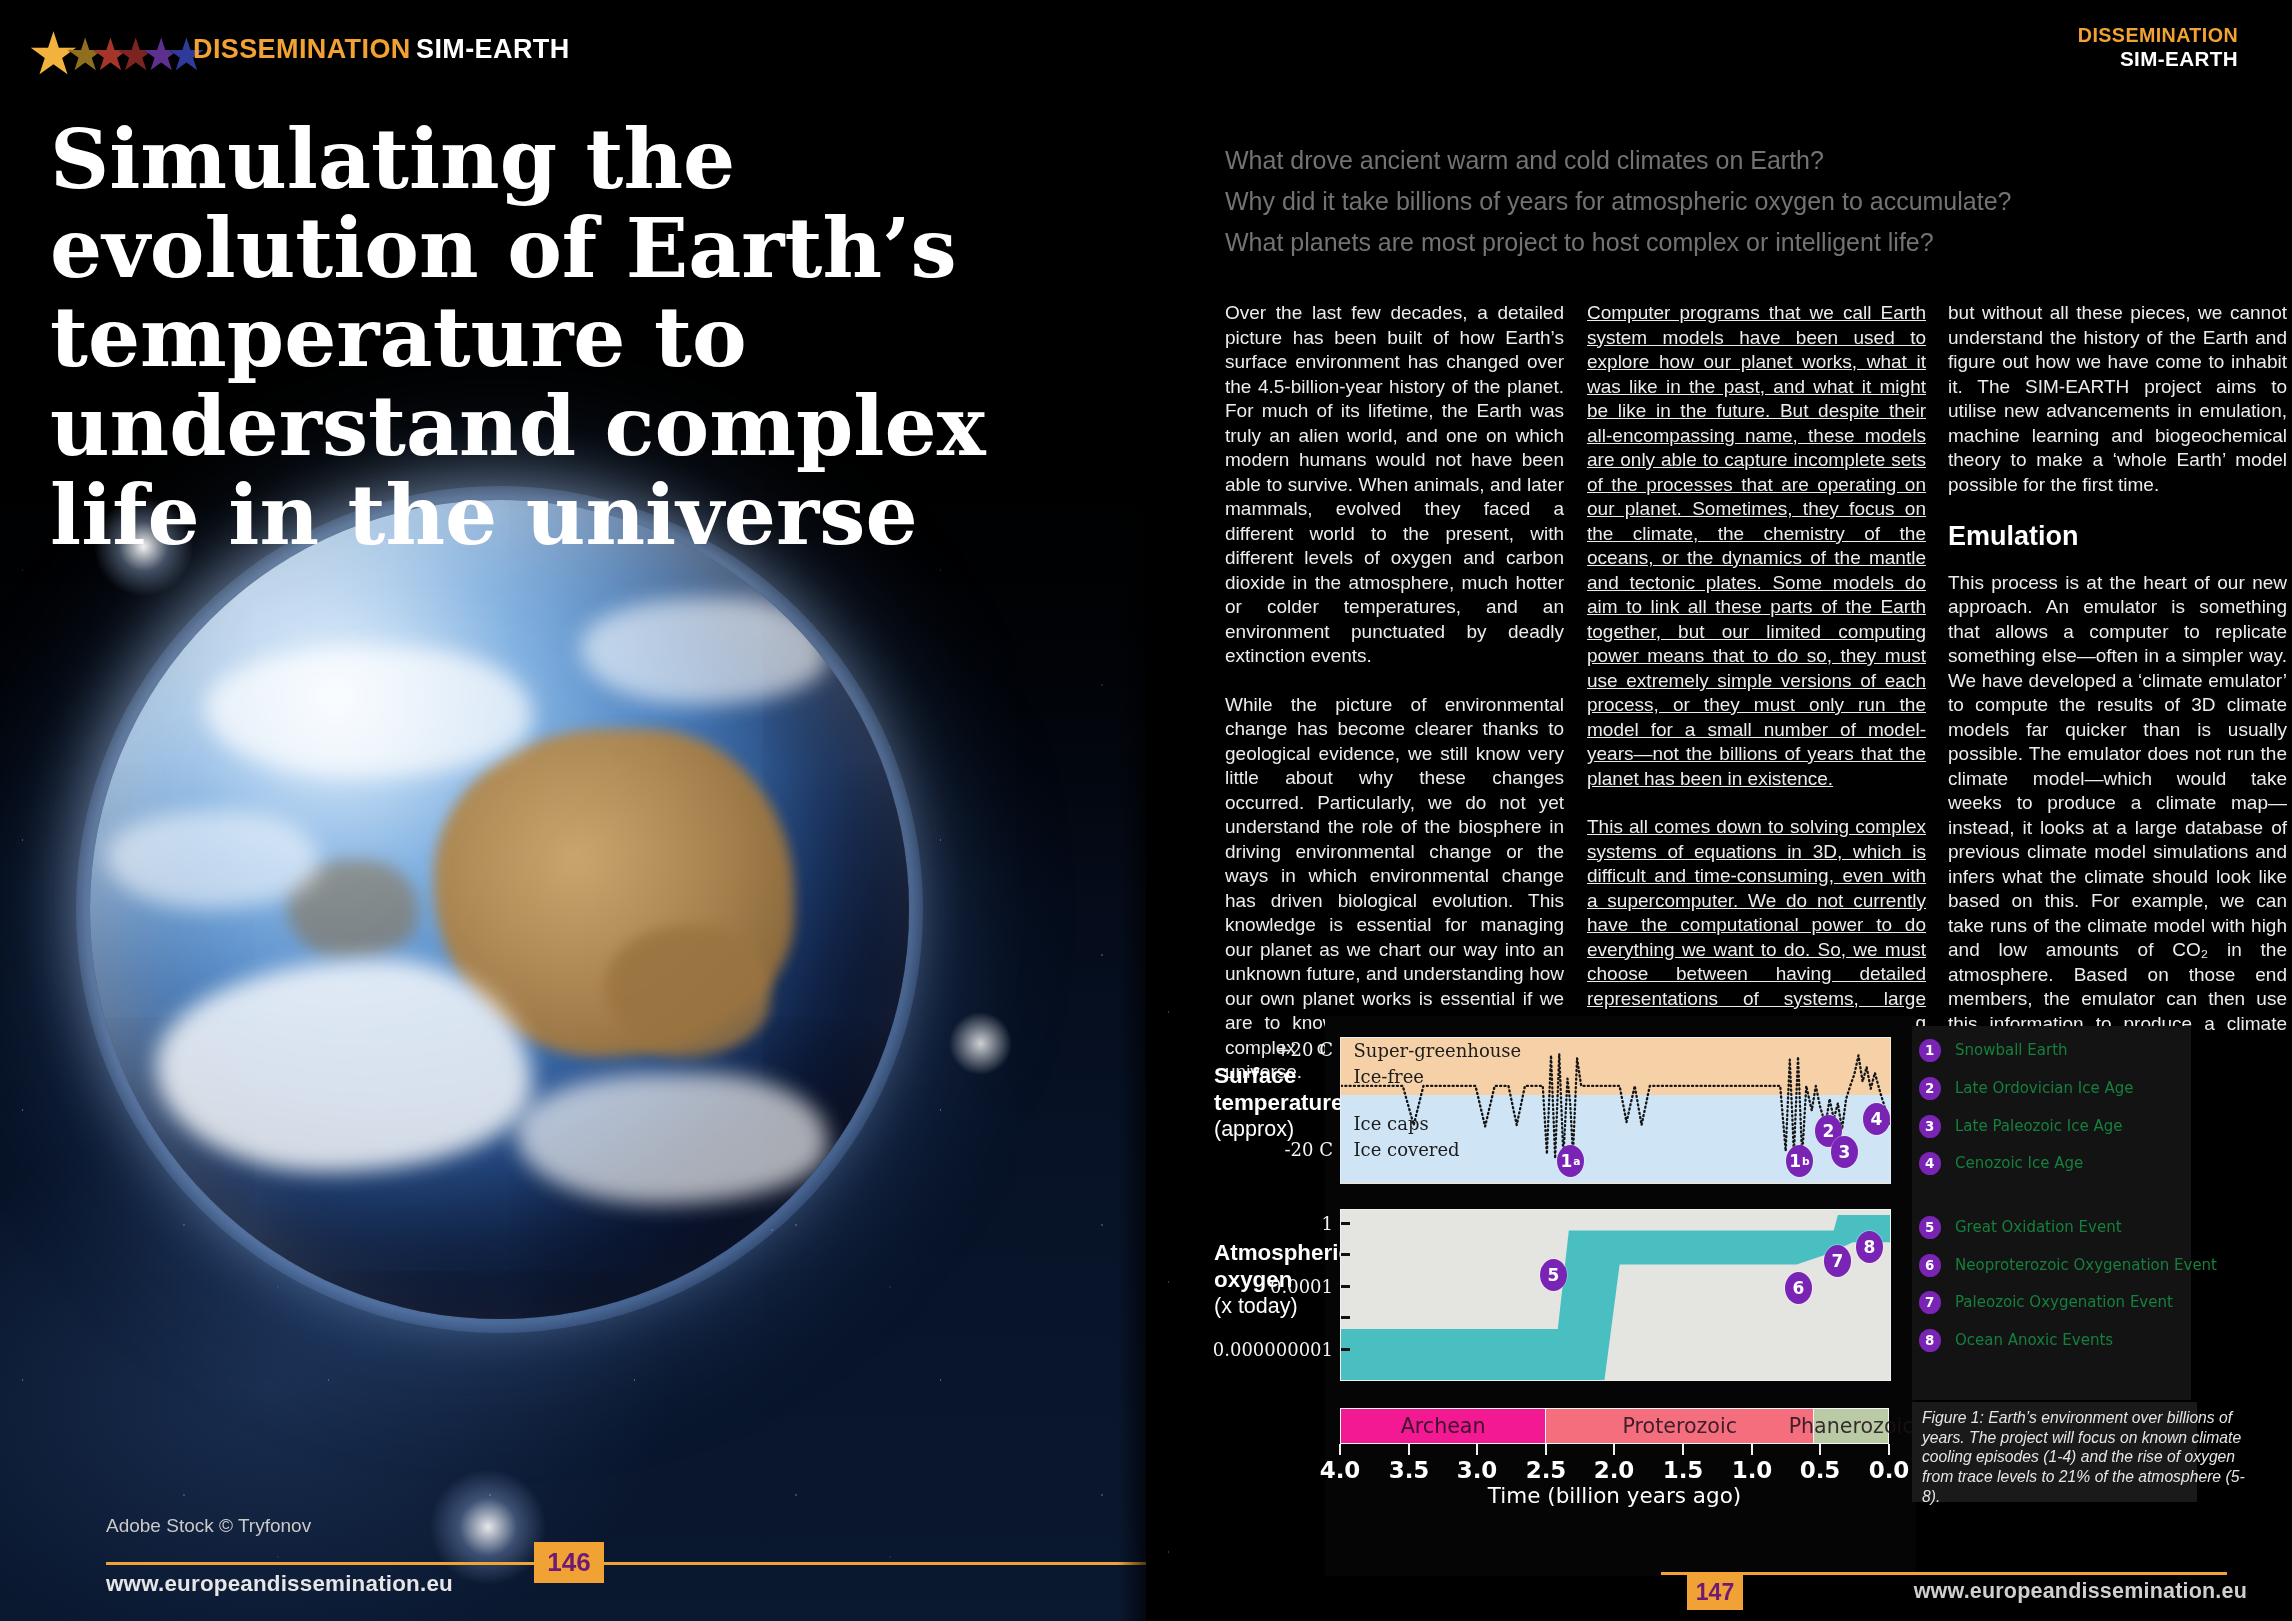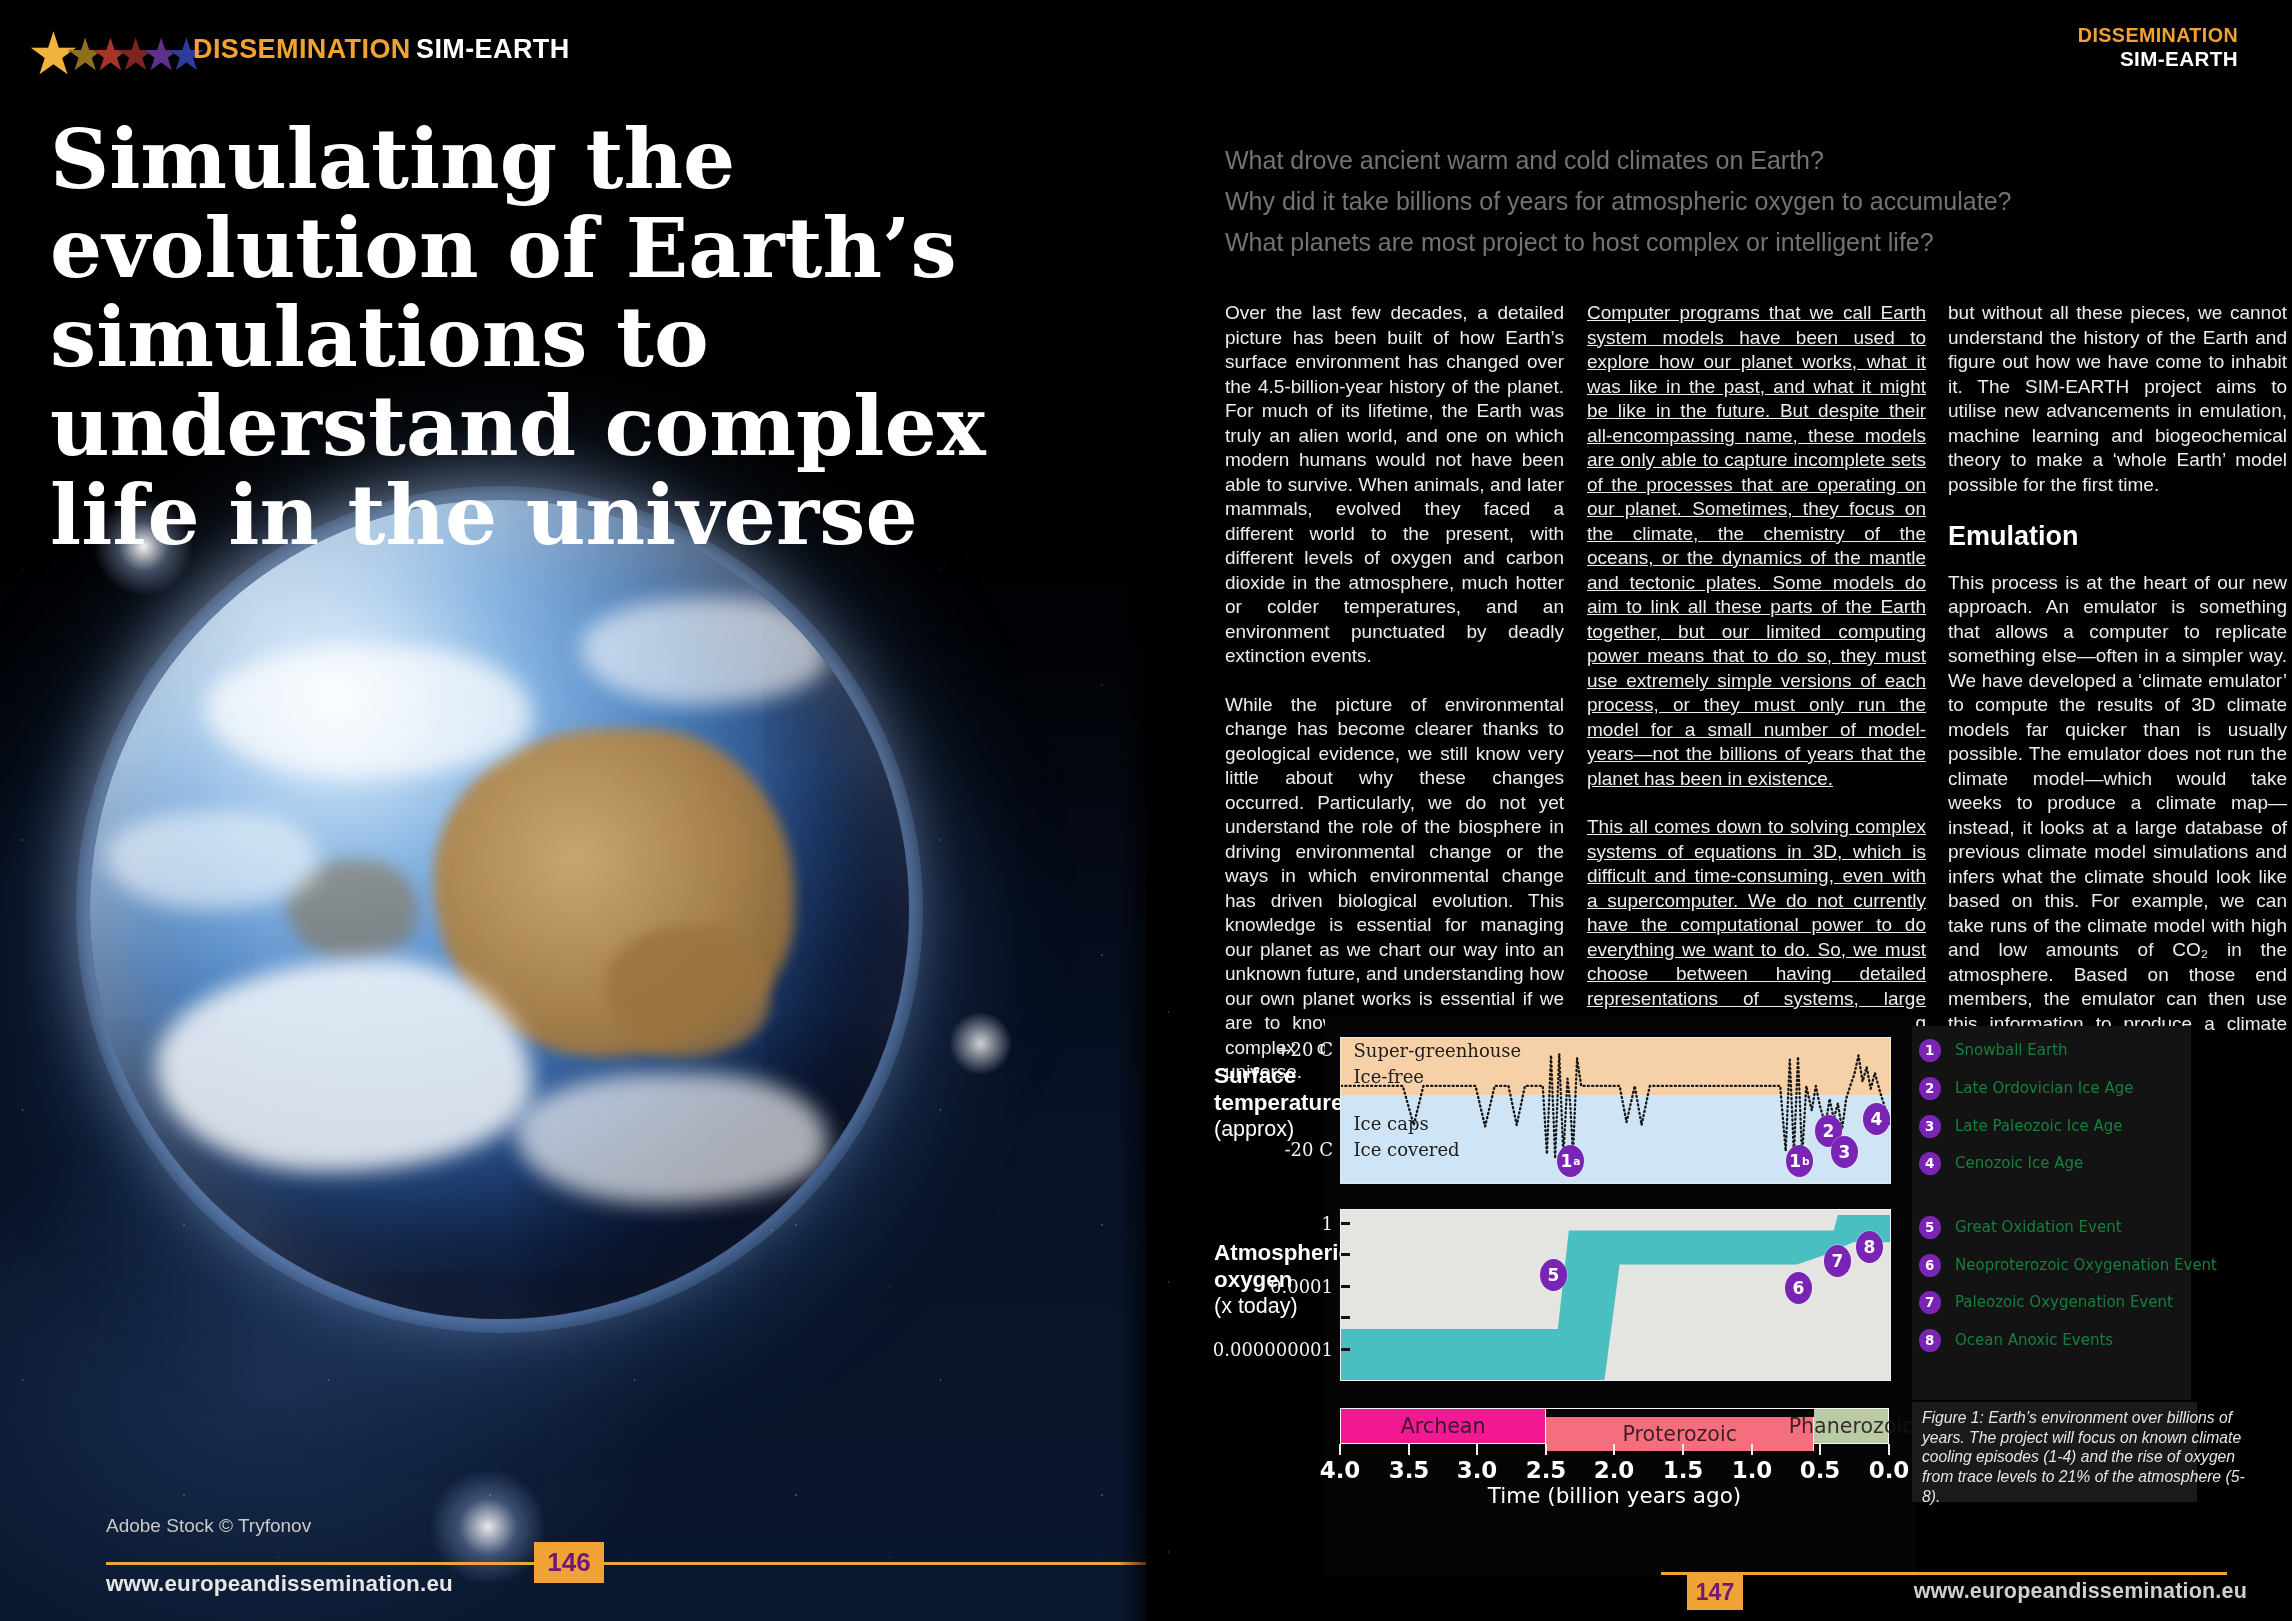--- a/index.html
+++ b/index.html
@@ -150,21 +150,21 @@
 
     <div class="hdr-left">
       <span id="logo-stars"><span class="lstar big" style="color: rgb(242, 178, 62);">★</span><span class="lstar" style="color: rgb(143, 111, 29);">★</span><span class="lstar" style="color: rgb(166, 53, 41);">★</span><span class="lstar" style="color: rgb(124, 36, 31);">★</span><span class="lstar" style="color: rgb(93, 47, 142);">★</span><span class="lstar" style="color: rgb(46, 59, 155);">★</span></span>
     </div>
     <div class="brand-left">DISSEMINATION</div>
     <div class="project-left">SIM-EARTH</div>
 
     <div class="main-title">
       <div>Simulating the</div>
       <div>evolution of Earth’s</div>
-      <div>simulations to</div>
+      <div>temperature to</div>
       <div>understand complex</div>
       <div>life in the universe</div>
     </div>
 
     <div class="credit">Adobe Stock © Tryfonov</div>
 
     <div class="rule rule-left"></div>
     <div class="page-box box-146">146</div>
     <div class="url url-left">www.europeandissemination.eu</div>
   </div>
@@ -266,21 +266,21 @@
             <span>7</span>
           </div>
           <div class="marker" style="left: 515px; top: 21px; background: rgb(122, 36, 181);">
             <span>8</span>
           </div>
         </div>
     </div>
 
     <div class="era-bar">
       <div class="era-seg" style="width: 37.5%; background: rgb(242, 25, 146);">Archean</div>
-      <div class="era-seg" style="width: 49%; background: rgb(244, 110, 126); margin-top: 8px;">Proterozoic</div>
+      <div class="era-seg" style="width: 49%; background: rgb(244, 110, 126);">Proterozoic</div>
       <div class="era-seg" style="width: 13.5%; background: rgb(185, 202, 164);">Phanerozoic</div>
     </div>
     <div id="xticks">
         <div class="xtick" style="left: 0px;">
           <i></i>
           <span>4.0</span>
         </div>
         <div class="xtick" style="left: 69px;">
           <i></i>
           <span>3.5</span>

